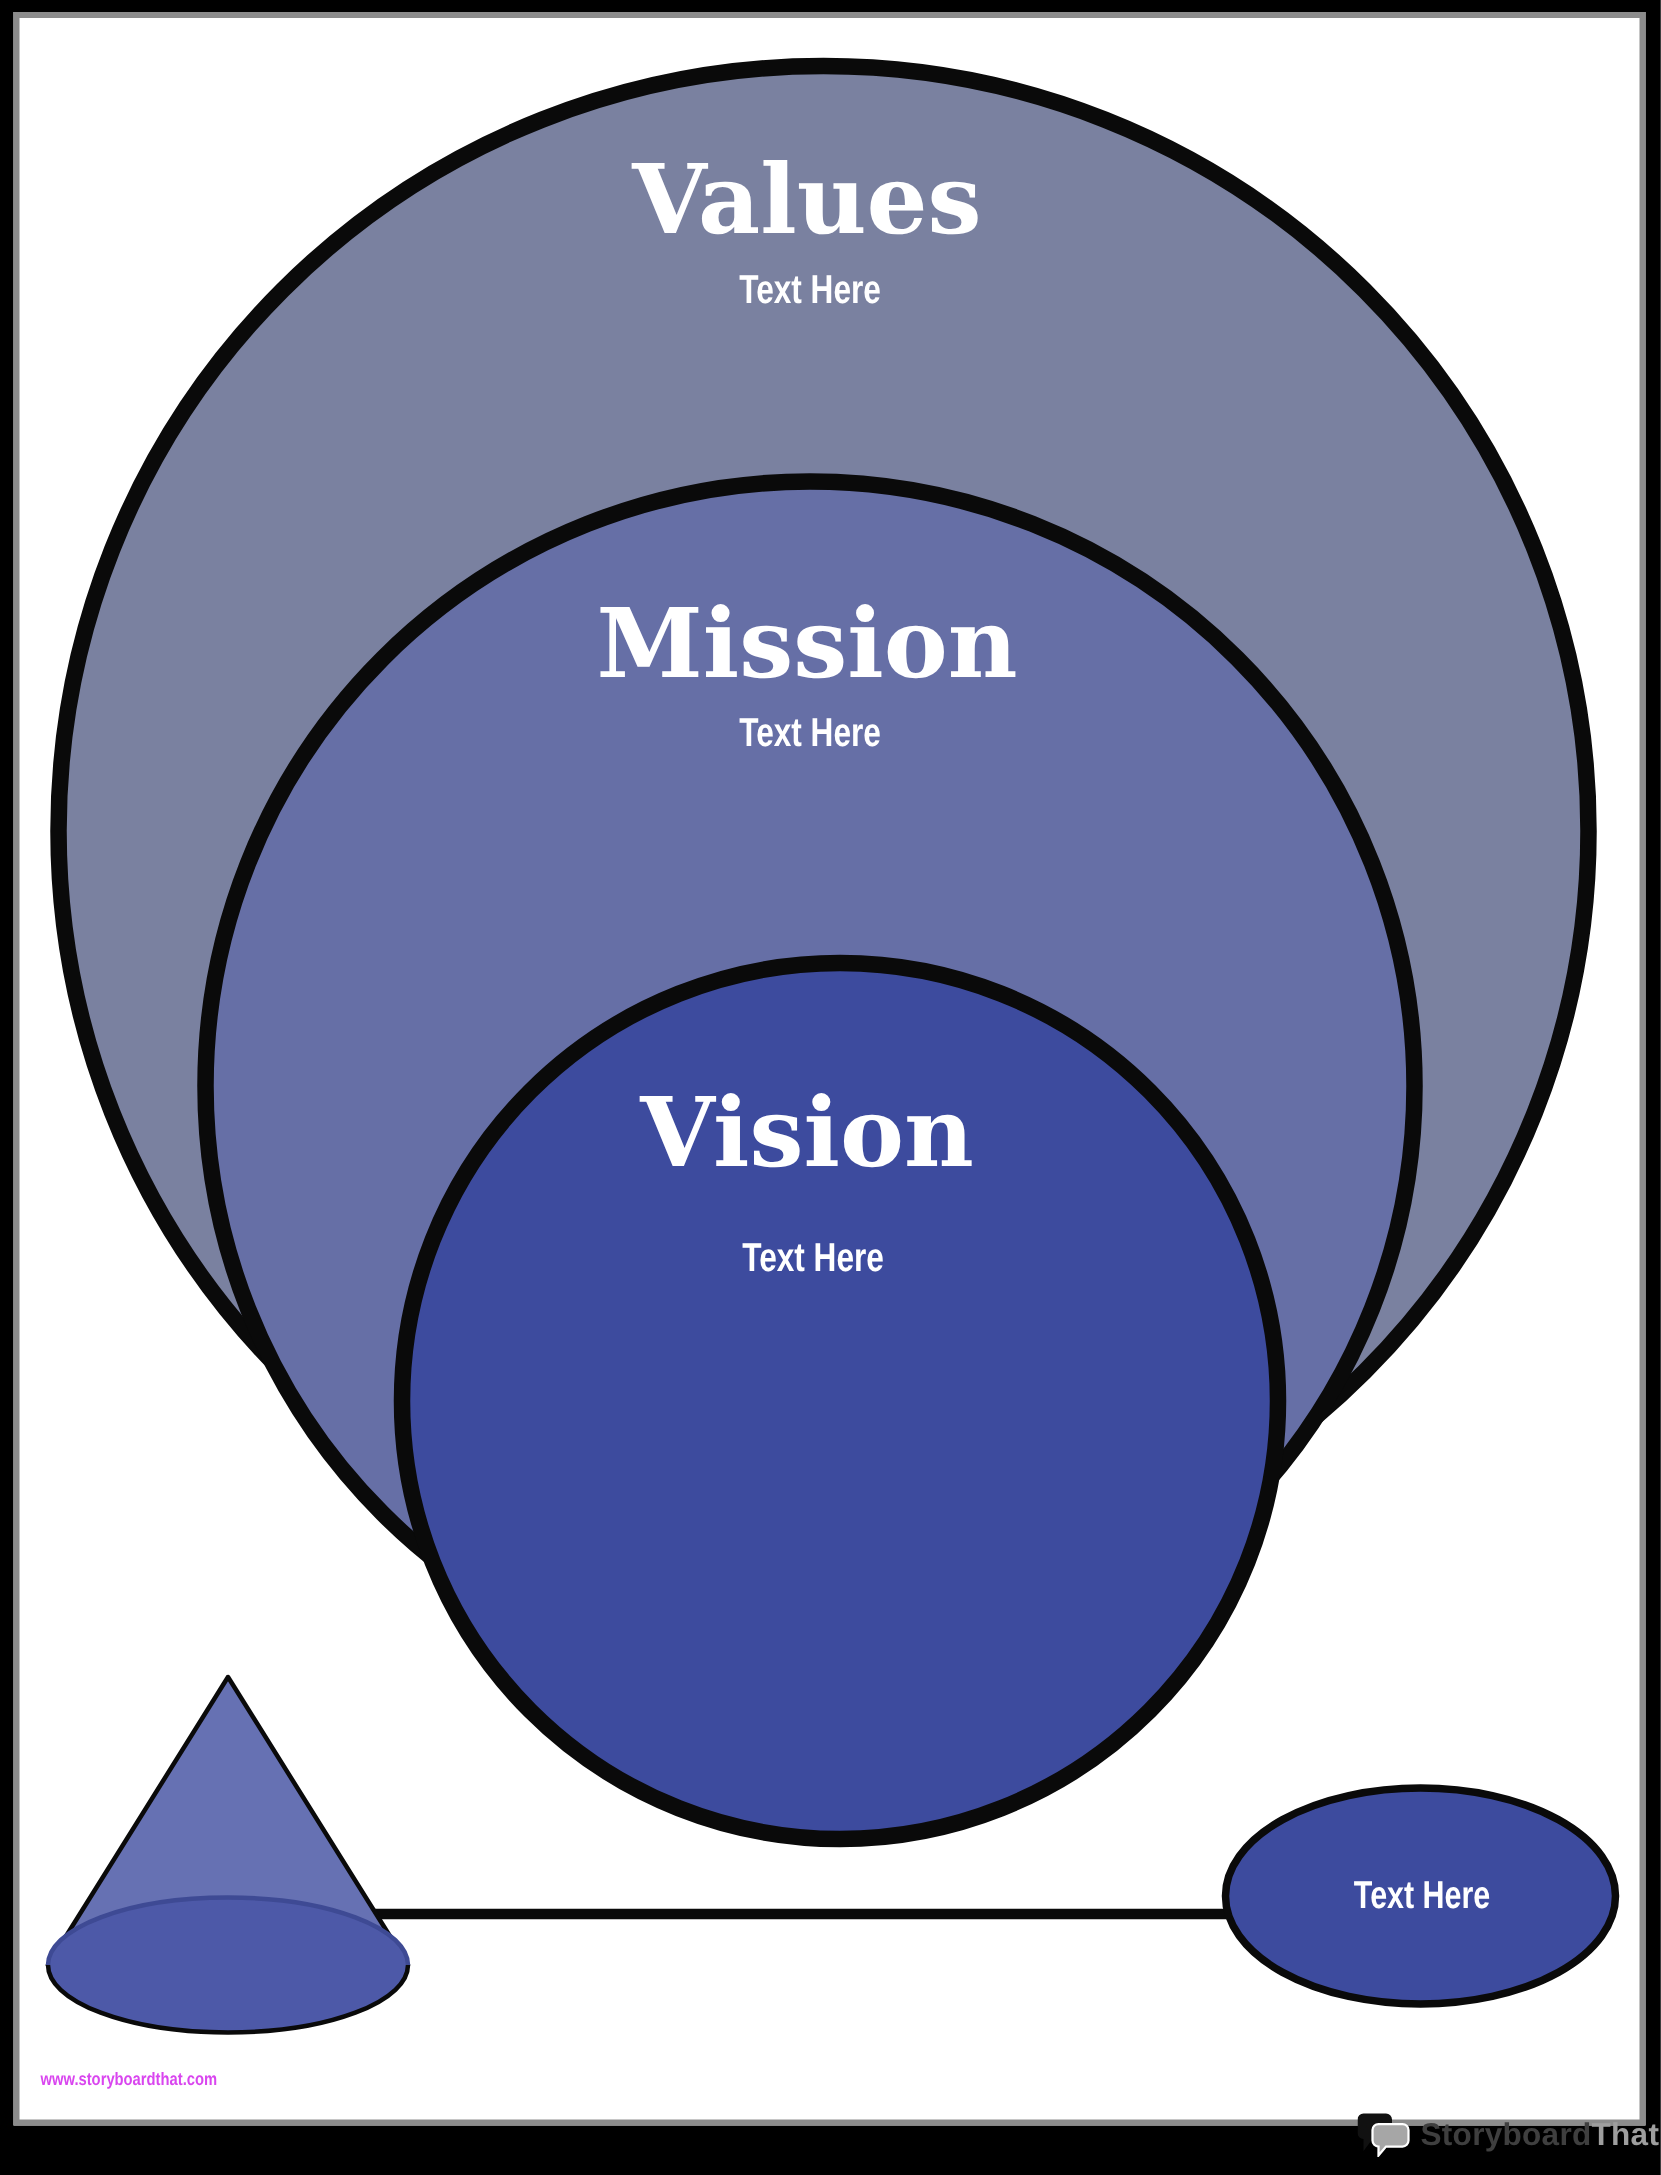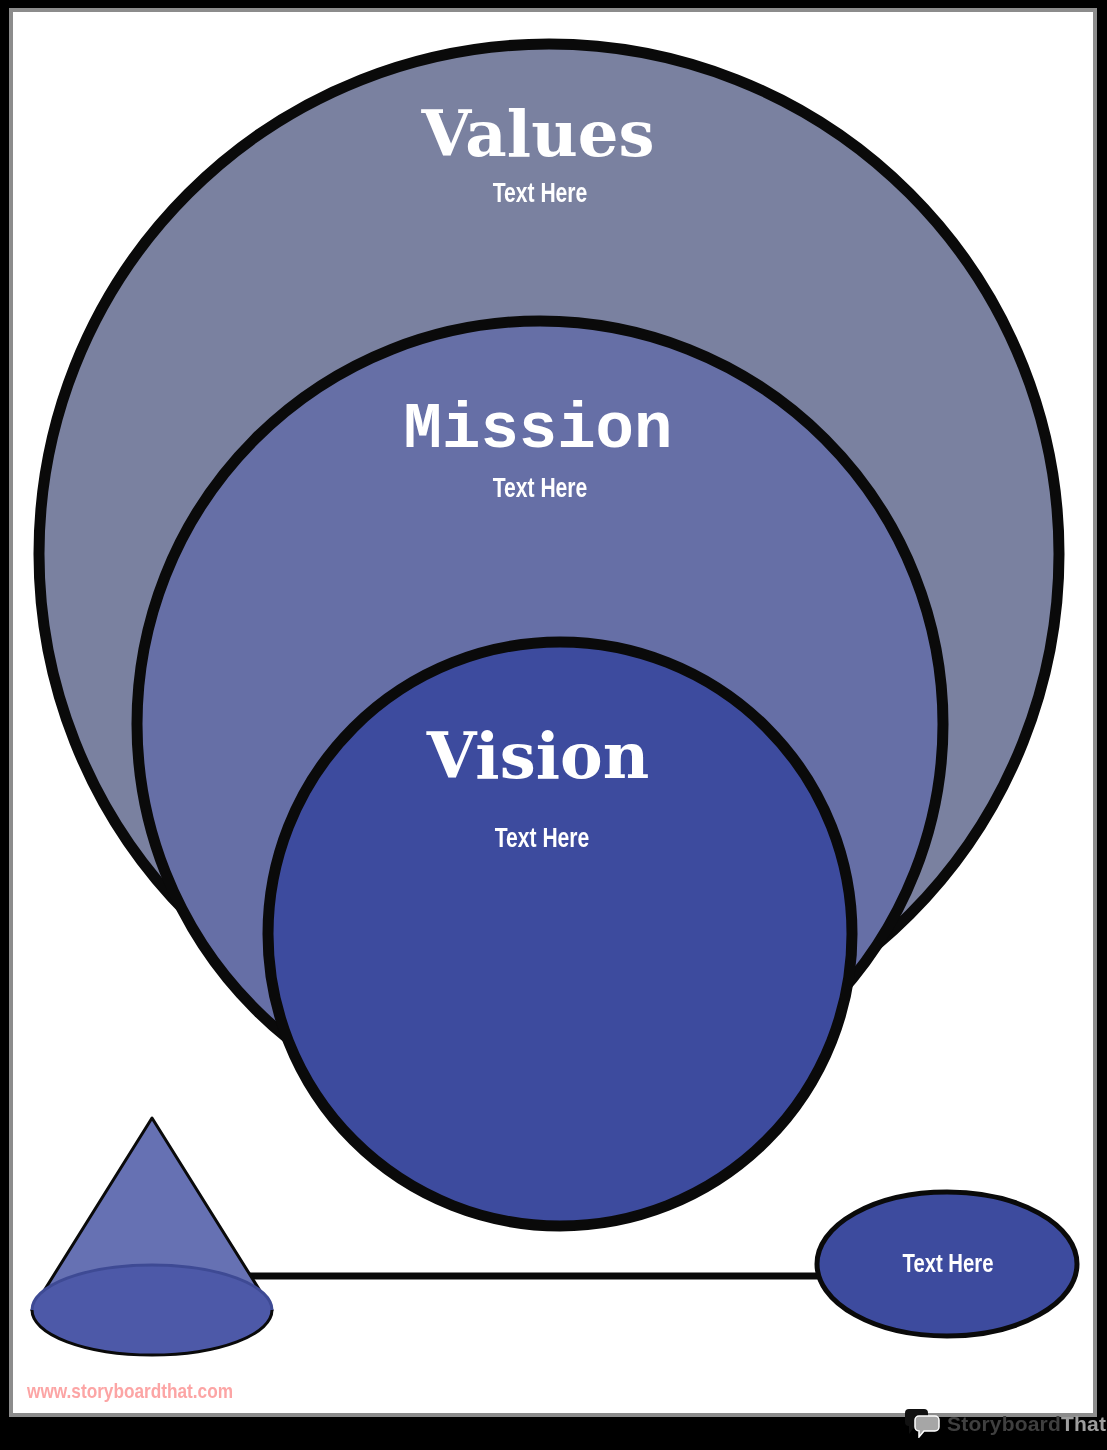--- a/index.html
+++ b/index.html
@@ -58,24 +58,24 @@
   .callout-label {
     font-family: "Liberation Sans", sans-serif;
     font-weight: bold;
     font-size: 26px;
     transform: translateX(-50%);
   }
   .footer-url {
     position: absolute;
     left: 27px;
     top: 1380px;
-    color: #fca5a5;
+    color: #d946ef;
     font-family: "Liberation Sans", sans-serif;
     font-weight: bold;
-    font-size: 21px;
+    font-size: 12px;
     white-space: nowrap;
     line-height: 1;
   }
   .footer-url .squeeze {
     display: inline-block;
     transform: scaleX(0.82);
     transform-origin: left center;
   }
   .logo {
     position: absolute;
@@ -123,21 +123,21 @@
     </g>
 
     <ellipse cx="947" cy="1264" rx="130" ry="72" stroke="#0a0a0a" stroke-width="5" fill="#3D4B9E"></ellipse>
   </svg>
 
   <div class="label title" style="left:538px; top:102px;">Values</div>
   <div class="label subtitle" style="left:540px; top:180px;">
     <span class="squeeze">Text Here</span>
   </div>
 
-  <div class="label title" style="left:538px; top:398px;font-family:Liberation Mono, monospace;">Mission</div>
+  <div class="label title" style="left:538px; top:398px;">Mission</div>
   <div class="label subtitle" style="left:540px; top:475px;">
     <span class="squeeze">Text Here</span>
   </div>
 
   <div class="label title" style="left:538px; top:724px;">Vision</div>
   <div class="label subtitle" style="left:542px; top:825px;">
     <span class="squeeze">Text Here</span>
   </div>
 
   <div class="label callout-label" style="left:948px; top:1250px;">

